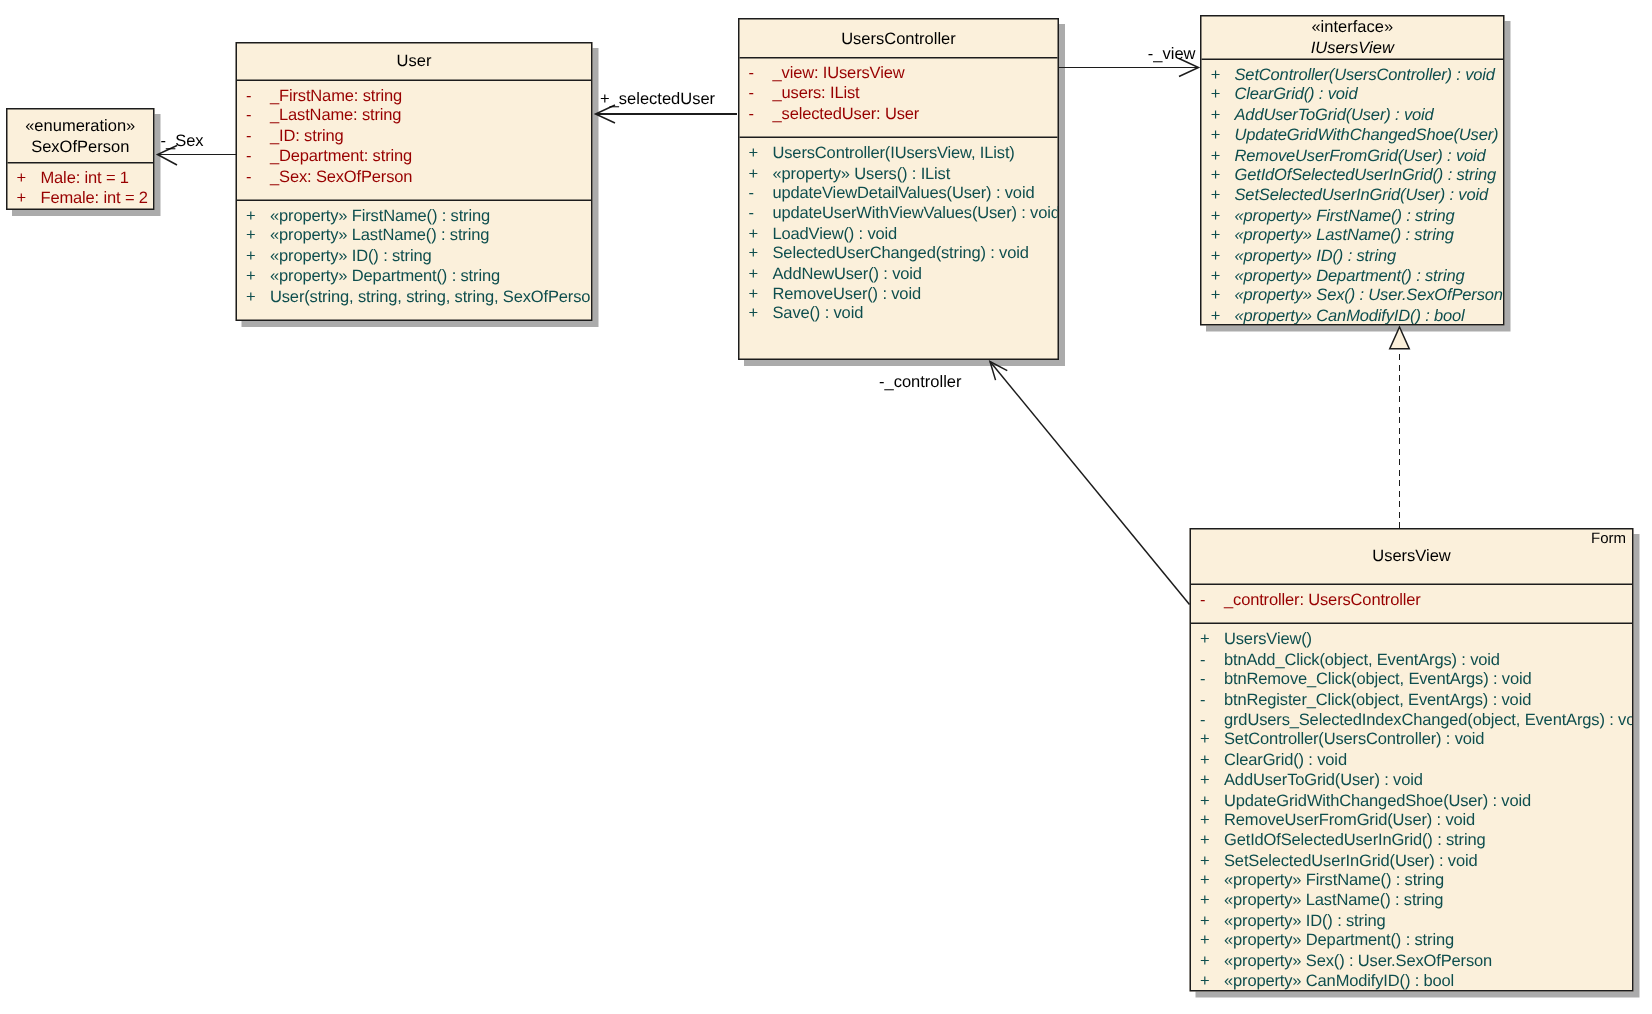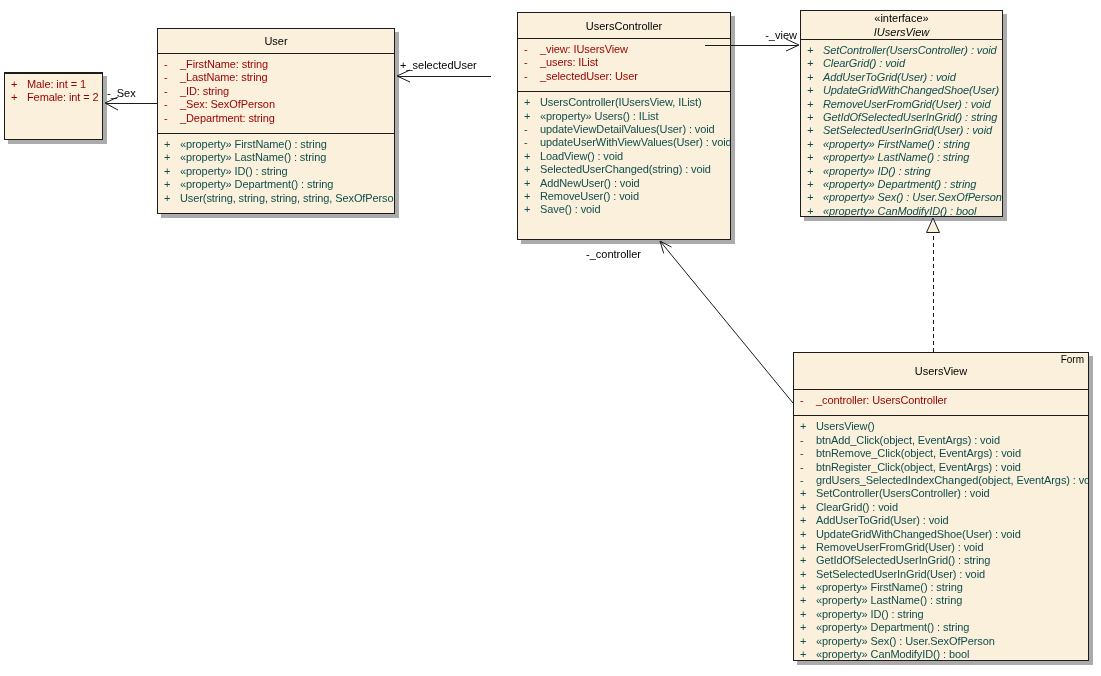--- a/index.html
+++ b/index.html
@@ -40,47 +40,51 @@
   .openarrow{stroke:var(--connector,#1c1c1c);stroke-width:1;fill:none;}
   .tri{fill:var(--box-fill,#fbf0db);stroke:var(--connector,#1c1c1c);stroke-width:1;}
   .clabel{font-family:"Liberation Sans","DejaVu Sans",sans-serif;font-size:11px;fill:#000;}
 </style>
 </head>
 <body>
 
 <div id="canvas" style="--background: #ffffff; --box-fill: #fbf0db; --border: #1c1c1c; --shadow: #ababab; --title-text: #000000; --attribute-text: #980000; --method-text: #0e4e4e; --connector: #1c1c1c;">
 
   <div class="uml-class" style="left:4px;top:72px;width:99px;height:68px;--title-h:35px">
+      <div class="uml-title">
+        <div class="stereo">«enumeration»</div>
+        <div class="cname">SexOfPerson</div>
+      </div>
       <div class="compartment attrs">
         <div class="row"><span class="sign">+</span><span class="txt">Male:  int = 1</span></div>
         <div class="row"><span class="sign">+</span><span class="txt">Female:  int = 2</span></div>
       </div>
     </div>
 
   <div class="uml-class" style="left:157px;top:28px;width:238px;height:186px;--title-h:24px">
       <div class="uml-title">
         <div class="cname">User</div>
       </div>
       <div class="compartment attrs">
         <div class="row"><span class="sign">-</span><span class="txt">_FirstName:  string</span></div>
         <div class="row"><span class="sign">-</span><span class="txt">_LastName:  string</span></div>
         <div class="row"><span class="sign">-</span><span class="txt">_ID:  string</span></div>
+        <div class="row"><span class="sign">-</span><span class="txt">_Department:  string</span></div>
         <div class="row"><span class="sign">-</span><span class="txt">_Sex:  SexOfPerson</span></div>
-        <div class="row"><span class="sign">-</span><span class="txt">_Department:  string</span></div>
       </div>
       <div class="compartment methods">
         <div class="row"><span class="sign">+</span><span class="txt">«property» FirstName() : string</span></div>
         <div class="row"><span class="sign">+</span><span class="txt">«property» LastName() : string</span></div>
         <div class="row"><span class="sign">+</span><span class="txt">«property» ID() : string</span></div>
         <div class="row"><span class="sign">+</span><span class="txt">«property» Department() : string</span></div>
         <div class="row"><span class="sign">+</span><span class="txt">User(string, string, string, string, SexOfPerson)</span></div>
       </div>
     </div>
 
-  <div class="uml-class" style="left:517px;top:12px;width:214px;height:228px;--title-h:25px">
+  <div class="uml-class" style="left:492px;top:12px;width:214px;height:228px;--title-h:25px">
       <div class="uml-title">
         <div class="cname">UsersController</div>
       </div>
       <div class="compartment attrs">
         <div class="row"><span class="sign">-</span><span class="txt">_view:  IUsersView</span></div>
         <div class="row"><span class="sign">-</span><span class="txt">_users:  IList</span></div>
         <div class="row"><span class="sign">-</span><span class="txt">_selectedUser:  User</span></div>
       </div>
       <div class="compartment methods">
         <div class="row"><span class="sign">+</span><span class="txt">UsersController(IUsersView, IList)</span></div>

